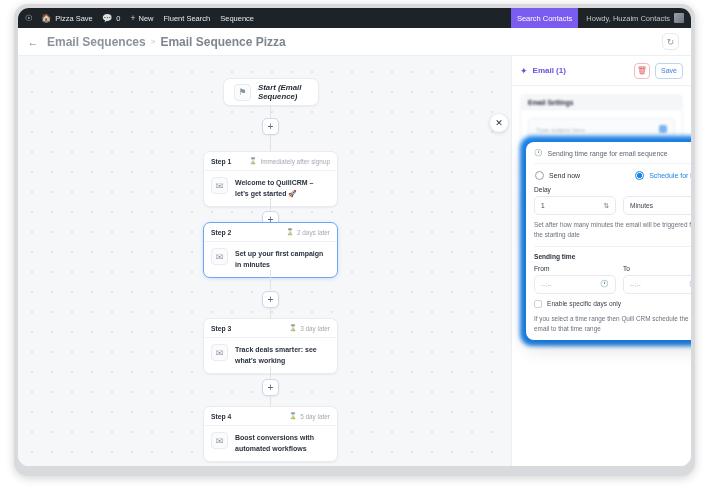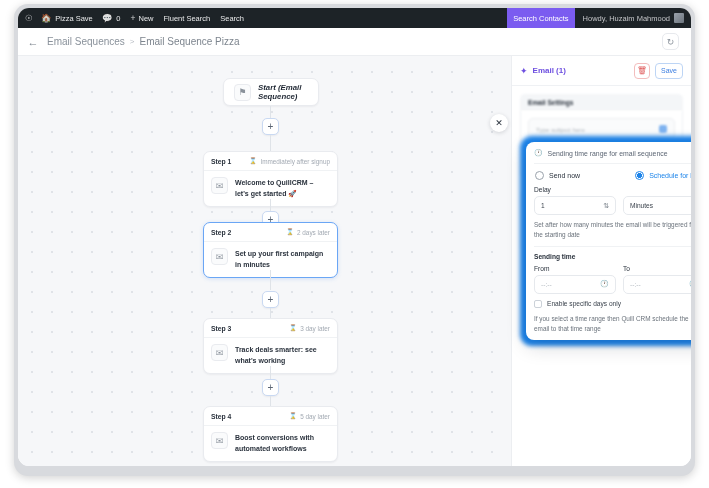--- a/index.html
+++ b/index.html
@@ -62,21 +62,21 @@
     width: 100%; height: 28px;
     background: #ffffff;
     border-bottom: 1px solid #eceef1;
     display: flex; align-items: center;
   }
   #backbtn {
     margin-left: 8px; width: 14px; height: 14px;
     display: flex; align-items: center; justify-content: center;
     color: #7a828c; font-size: 11px;
   }
-  .crumb { font-size: 10px; color: #8a929b; padding: 0 1px; }
+  .crumb { font-size: 12px; color: #8a929b; padding: 0 1px; font-weight: bold; }
   .crumb.active { color: #7d858e; }
   .crumb-sep { font-size: 8px; color: #b9bec4; padding: 0 4px; }
   #reloadbtn {
     margin-left: auto; margin-right: 12px;
     width: 17px; height: 17px; border-radius: 5px;
     border: 1px solid #e7e9ed; background: #fff;
     display: flex; align-items: center; justify-content: center;
     color: #8b939c; font-size: 9px;
   }
 
@@ -288,28 +288,28 @@
       <span>0</span>
     </div>
     <div class="ab-item">
       <span class="ab-glyph">+</span>
       <span>New</span>
     </div>
     <div class="ab-item">
       <span>Fluent Search</span>
     </div>
     <div class="ab-item">
-      <span>Search</span>
+      <span>Sequence</span>
     </div>
     <div id="ab-right">
       <div id="ab-search">
         <span>Search Contacts</span>
       </div>
       <div id="ab-howdy">
-        <span>Howdy, Huzaim Mahmood</span>
+        <span>Howdy, Huzaim Contacts</span>
         <span class="ab-avatar"></span>
       </div>
     </div>
   </div>
 
   <div id="pagehead">
     <div id="backbtn">
       <span>←</span>
     </div>
     <div style="display:flex;align-items:center;margin-left:6px;">

